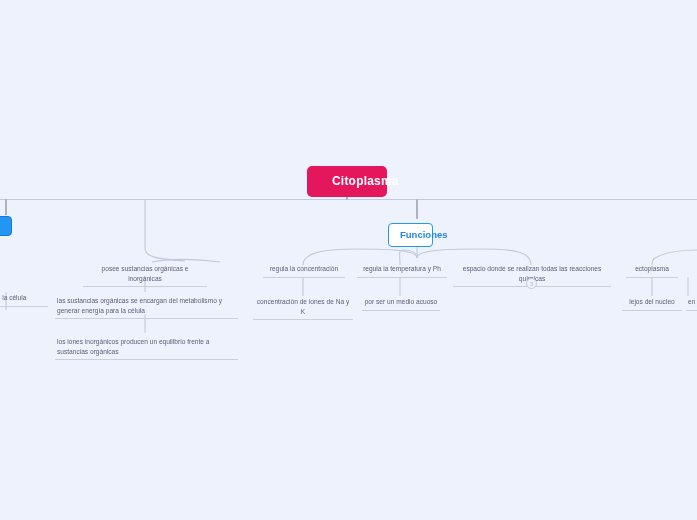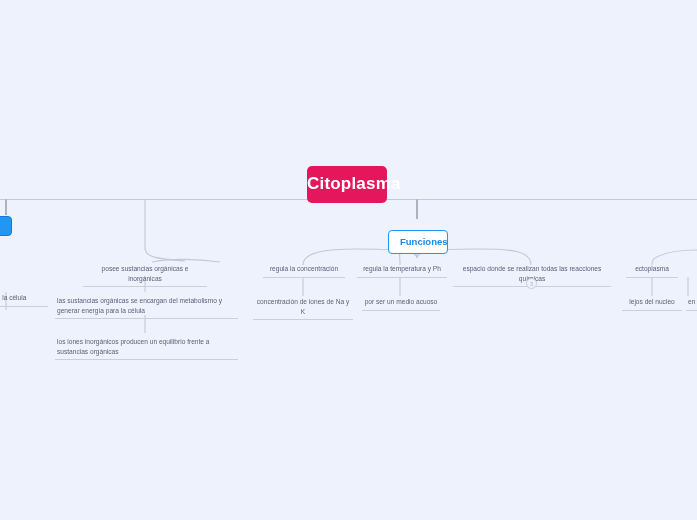--- a/index.html
+++ b/index.html
@@ -29,24 +29,24 @@
     height: 520px;
     pointer-events: none;
   }
 
   
   .node-root {
     position: absolute;
     background: #e4175c;
     color: #ffffff;
     font-weight: bold;
-    font-size: 17px;
+    font-size: 12px;
     letter-spacing: 0.2px;
     border-radius: 5px;
-    padding: 8px 16px 9px 0;
+    padding: 8px 16px 9px 25px;
     white-space: nowrap;
     box-sizing: border-box;
     text-align: center;
   }
 
   
   .node-branch {
     position: absolute;
     background: #ffffff;
     color: #1e88e5;
@@ -140,21 +140,21 @@
       <path d="M 697 250 C 680 250, 665 252, 655 258 C 652 260, 652 262, 652 265"></path>
       <line x1="652" y1="277" x2="652" y2="296"></line>
       <line x1="688" y1="277" x2="688" y2="296"></line>
     </g>
   </svg>
 
   <div class="node-root" style="left:307px; top:166px; width:80px;">Citoplasma</div>
 
   <div class="node-solid" style="left:-12px; top:216px; width:22px; height:20px;"></div>
 
-  <div class="node-branch" style="left:388px; top:230px; width:60px;">Funciones</div>
+  <div class="node-branch" style="left:388px; top:223px; width:45px;">Funciones</div>
 
   <div class="node-text" style="left:-20px; top:292px; width:68px;">nto de la célula</div>
 
   <div class="node-text center" style="left:83px; top:263px; width:124px;">posee sustancias orgánicas e inorgánicas</div>
 
   <div class="node-text" style="left:55px; top:295px; width:183px;">las sustancias orgánicas se encargan del metabolismo y generar energía para la célula</div>
 
   <div class="node-text" style="left:55px; top:336px; width:183px;">los iones inorgánicos producen un equilibrio frente a sustancias orgánicas</div>
 
   <div class="node-text center" style="left:263px; top:263px; width:82px;">regula la concentración</div>

